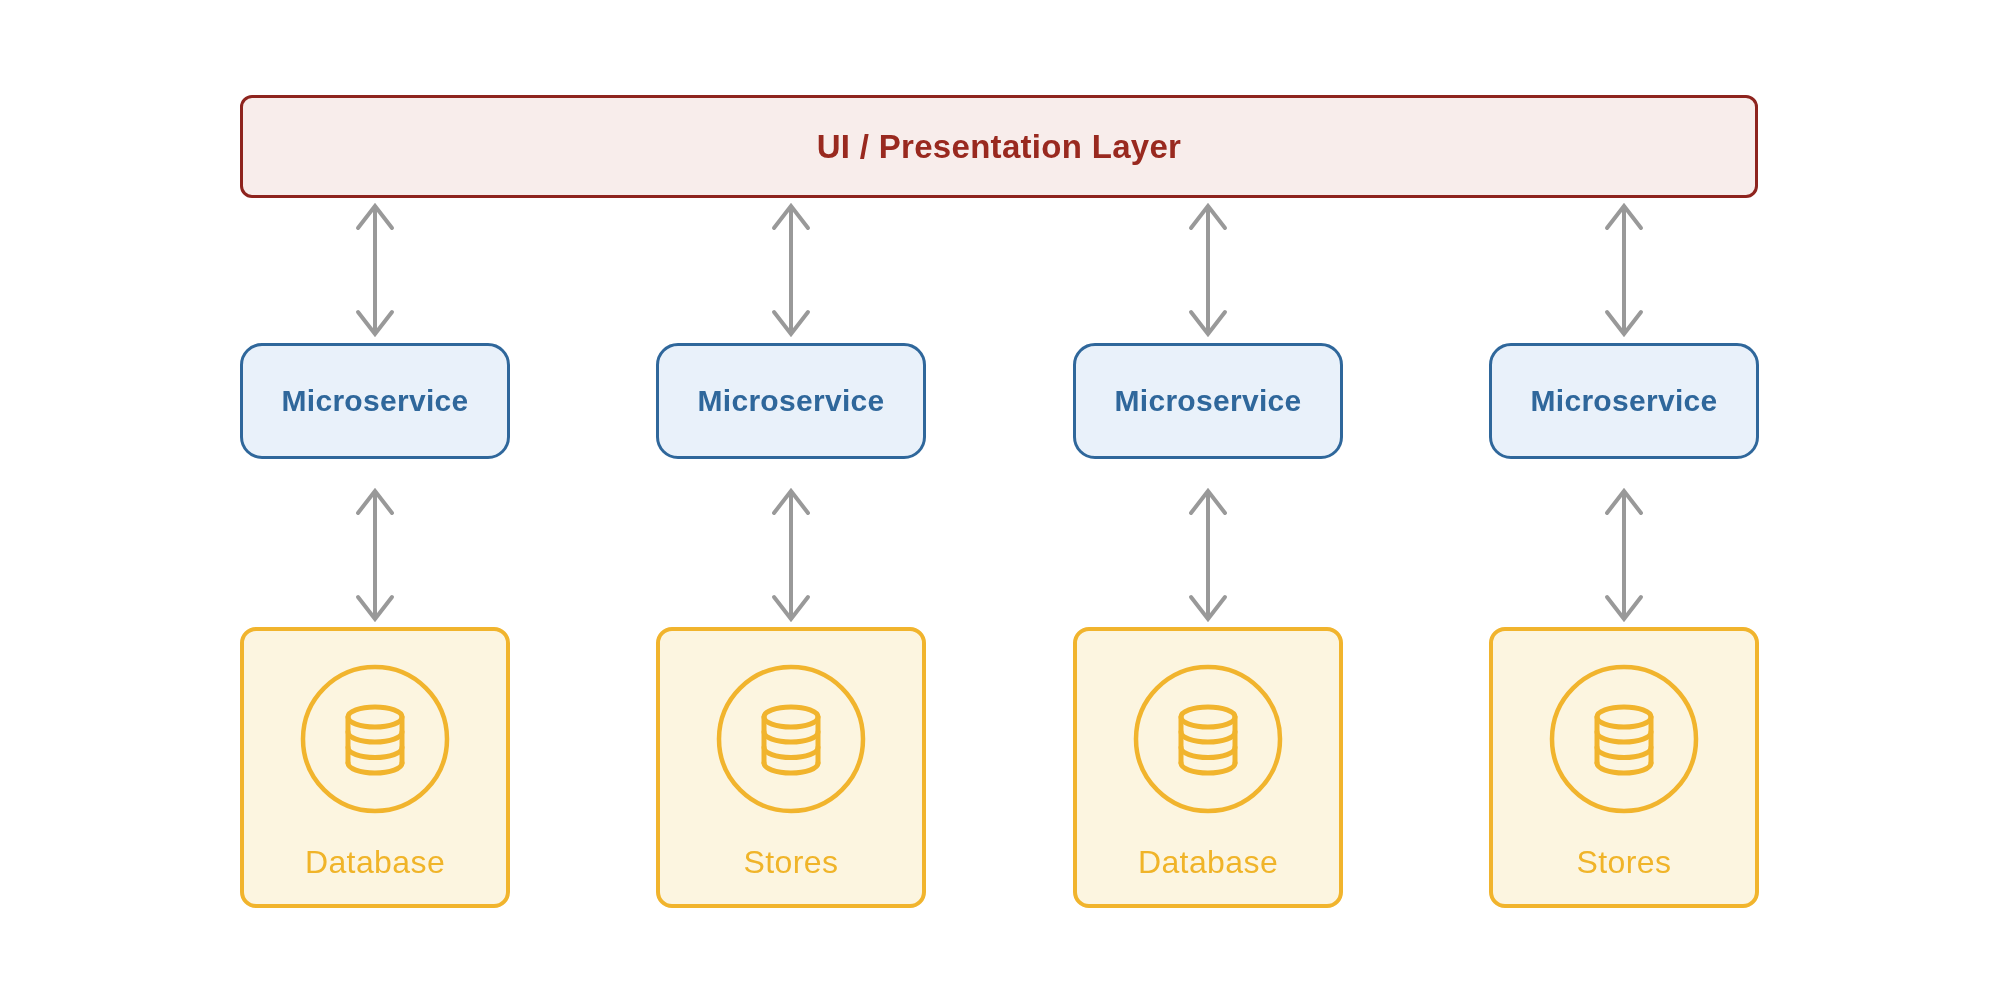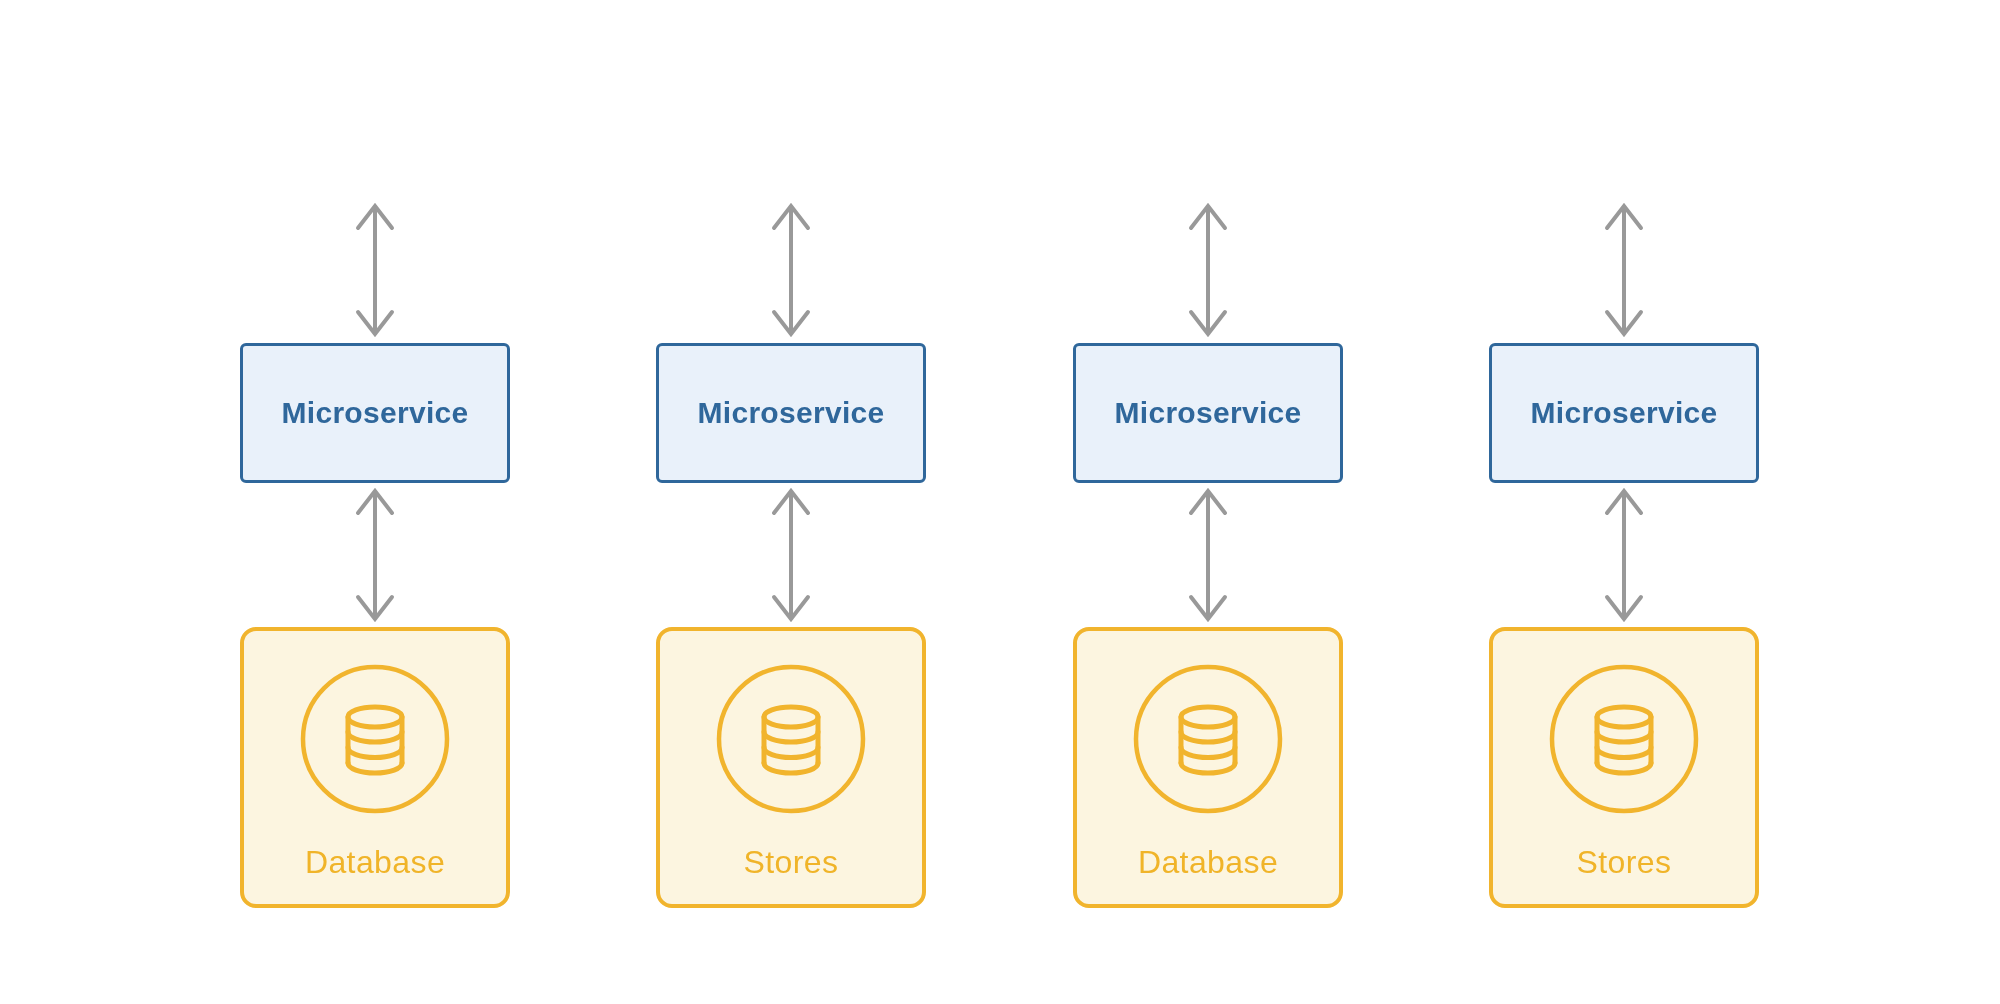--- a/index.html
+++ b/index.html
@@ -23,22 +23,22 @@
   }
 
   .arrow { position:absolute; width:44px; height:138px; }
   .arrow.row1 { top:201px; }
   .arrow.row2 { top:486px; }
   .arrow path, .arrow line, .arrow polyline {
     stroke:var(--arrow); stroke-width:4; fill:none; stroke-linecap:round; stroke-linejoin:miter;
   }
 
   .ms-box {
-    position:absolute; top:343px; width:270px; height:140px;
-    background:var(--service-fill); border:3px solid var(--service-border); border-radius:6px;
+    position:absolute; top:343px; width:270px; height:116px;
+    background:var(--service-fill); border:3px solid var(--service-border); border-radius:22px;
     display:flex; align-items:center; justify-content:center;
   }
   .ms-box .label { color:var(--service-text); font-size:30px; font-weight:700; letter-spacing:0.3px; }
 
   .db-box {
     position:absolute; top:627px; width:270px; height:281px;
     background:var(--store-fill); border:4px solid var(--store-border); border-radius:16px;
   }
   .db-box .icon-wrap { position:absolute; left:50%; top:28px; transform:translateX(-50%); width:160px; height:160px; }
   .db-icon circle, .db-icon ellipse, .db-icon path, .db-icon line {
@@ -56,20 +56,23 @@
   .col0.arrow { left:353px; }  .col0.ms-box, .col0.db-box { left:240px; }
   .col1.arrow { left:769px; }  .col1.ms-box, .col1.db-box { left:656px; }
   .col2.arrow { left:1186px; } .col2.ms-box, .col2.db-box { left:1073px; }
   .col3.arrow { left:1602px; } .col3.ms-box, .col3.db-box { left:1489px; }
 </style>
 </head>
 <body>
 
 <div class="canvas">
 
+  <div class="ui-layer">
+    <span class="label">UI / Presentation Layer</span>
+  </div>
 
   <svg class="arrow row1 col0" viewBox="0 0 44 138">
     <line x1="22" y1="7" x2="22" y2="131"></line>
       <polyline points="5,27 22,5 39,27"></polyline>
       <polyline points="5,111 22,133 39,111"></polyline>
   </svg>
   <svg class="arrow row1 col1" viewBox="0 0 44 138">
     <line x1="22" y1="7" x2="22" y2="131"></line>
       <polyline points="5,27 22,5 39,27"></polyline>
       <polyline points="5,111 22,133 39,111"></polyline>

